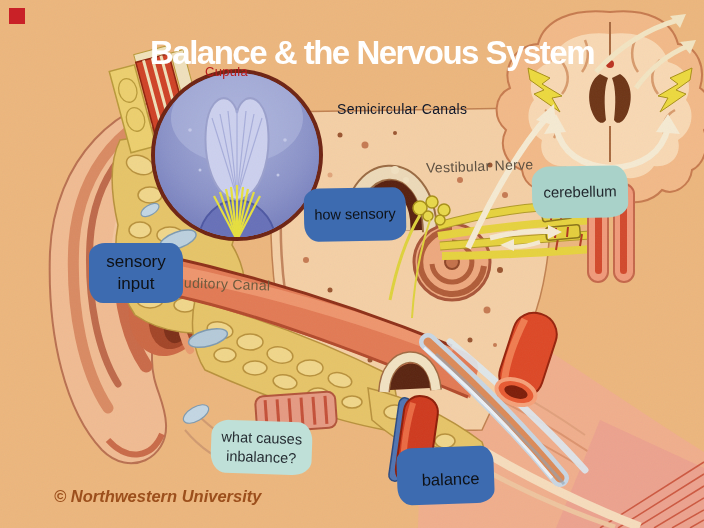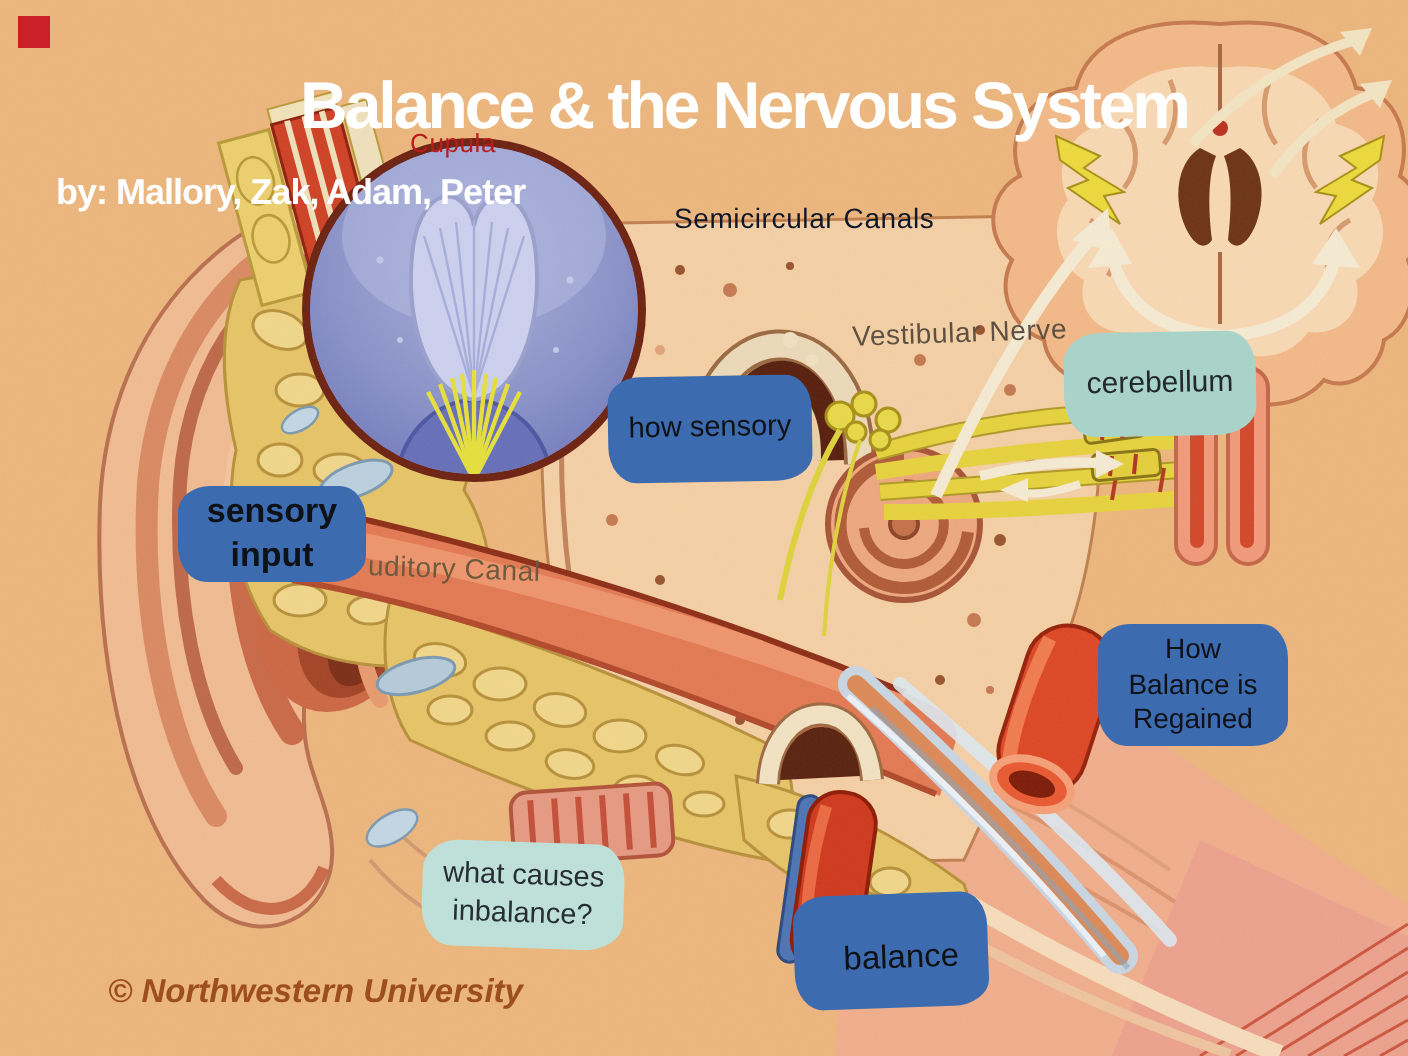--- a/index.html
+++ b/index.html
@@ -40,21 +40,21 @@
 
   .topic-box {
     position:absolute; z-index:7; display:flex; flex-direction:column;
     align-items:center; justify-content:center; text-align:center;
     line-height:1.28; color:#0e1116;
   }
   .box-blue  { background:#3d6bb0; border-radius:16px 13px 18px 14px / 13px 17px 13px 18px; }
   .box-teal1 { background:#a9d2c9; border-radius:18px 14px 20px 15px / 15px 19px 14px 20px; }
   .box-teal2 { background:#bfe0d8; border-radius:18px 14px 20px 15px / 15px 19px 14px 20px; color:#262d33; }
 
-  #box-sensory-input { left:89px;  top:243px; width:94px;  height:48px; font-size:17px;font-weight:bold; }
+  #box-sensory-input { left:89px;  top:243px; width:94px;  height:60px; font-size:17px; }
   #box-how-sensory   { left:304px; top:188px; width:102px; height:53px; font-size:14.5px; transform:rotate(-1deg); }
   #box-cerebellum    { left:532px; top:166px; width:96px;  height:52px; font-size:15px; color:#22282e; transform:rotate(-1deg); }
   #box-how-balance   { left:549px; top:312px; width:95px;  height:61px; font-size:14px; }
   #box-what-causes   { left:211px; top:421px; width:101px; height:53px; font-size:14.5px; transform:rotate(2deg); }
   #box-balance       { left:397px; top:447px; width:97px;  height:57px; font-size:16.5px; transform:rotate(-2deg); padding-top:8px; padding-left:10px; }
 </style>
 </head>
 <body>
 
 <div id="stage">
@@ -369,46 +369,40 @@
           <circle cx="278" cy="175" r="1.5" fill="#c3c8e8"></circle>
       </g>
     </g>
 
     <rect width="704" height="528" filter="url(#grain)" opacity="0.05"></rect>
   </svg>
 
   <div class="overlay" id="red-marker"></div>
 
   <div class="overlay" id="slide-title">Balance &amp; the Nervous System</div>
-  <div class="overlay" id="slide-byline">by: Mallory, Zak, Adam, Peter</div>
   <div class="overlay" id="credit">© Northwestern University</div>
 
   <div class="anat-label" id="label-cupula">Cupula</div>
   <div class="anat-label" id="label-semicircular">Semicircular Canals</div>
   <div class="anat-label" id="label-vestibular">Vestibular Nerve</div>
   <div class="anat-label" id="label-auditory">uditory Canal</div>
 
   <div class="topic-box box-blue" id="box-sensory-input">
     <div>sensory</div>
     <div>input</div>
   </div>
 
   <div class="topic-box box-blue" id="box-how-sensory">
     <div>how sensory</div>
   </div>
 
   <div class="topic-box box-teal1" id="box-cerebellum">
     <div>cerebellum</div>
   </div>
 
-  <div class="topic-box box-blue" id="box-how-balance">
-    <div>How</div>
-    <div>Balance is</div>
-    <div>Regained</div>
-  </div>
 
   <div class="topic-box box-teal2" id="box-what-causes">
     <div>what causes</div>
     <div>inbalance?</div>
   </div>
 
   <div class="topic-box box-blue" id="box-balance">
     <div>balance</div>
   </div>
 

